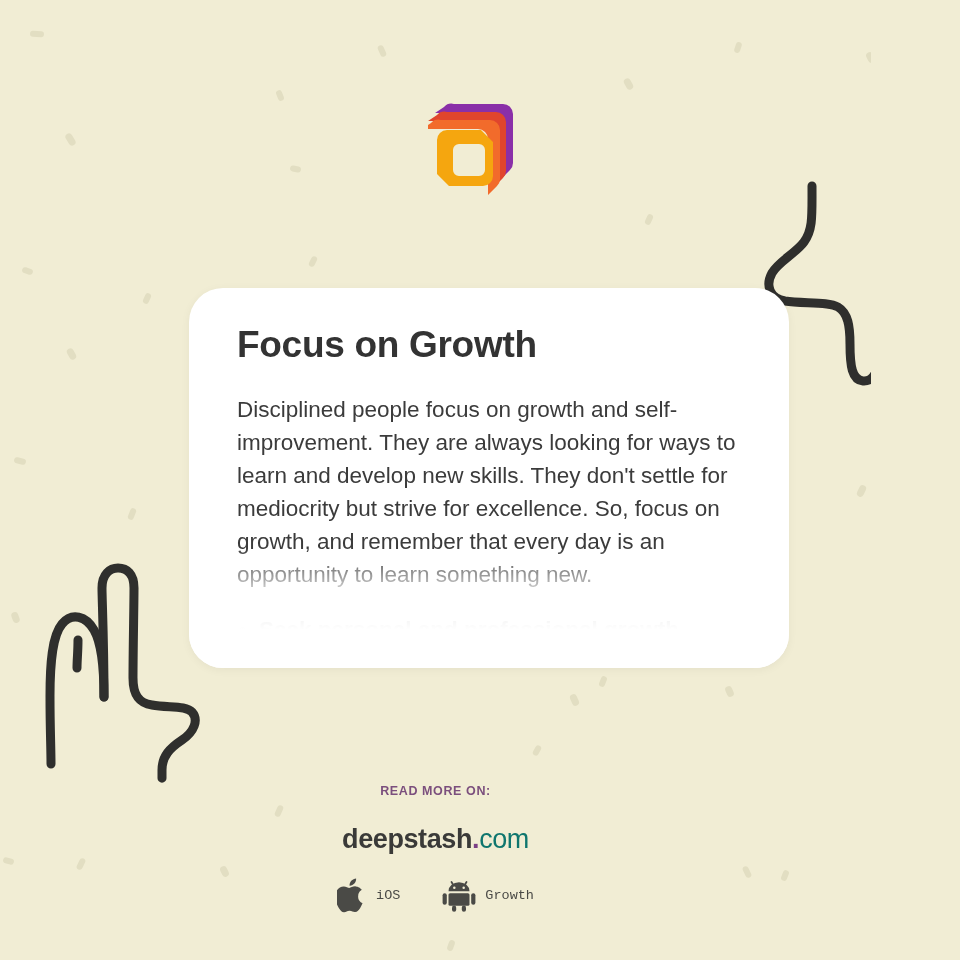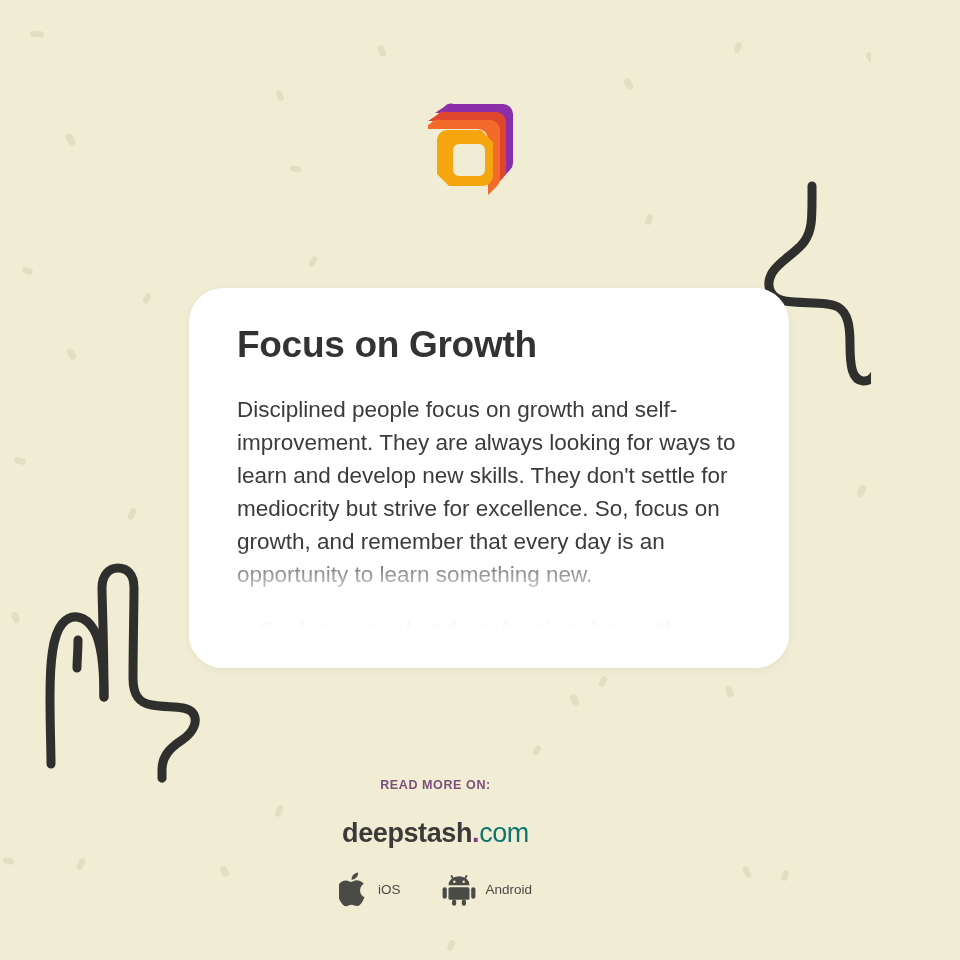--- a/index.html
+++ b/index.html
@@ -129,21 +129,21 @@
     left: 0;
     right: 0;
     top: 766px;
     text-align: center;
   }
   #read-more-label {
     font-size: 12.5px;
     font-weight: bold;
     letter-spacing: 0.6px;
     color: #7b4f7d;
-    margin: 12px;
+    margin: 18px;
   }
   #site-wordmark {
     margin: 26px 0 0 0;
     font-size: 27px;
     color: #3a3a38;
     letter-spacing: -0.4px;
   }
   #site-name { font-weight: bold; }
   #site-dot { color: #7b3f86; font-weight: bold; }
   #site-tld { font-weight: normal; color: #0f766e; }
@@ -157,20 +157,21 @@
   }
   .store-badge {
     display: flex;
     align-items: center;
     gap: 9px;
   }
   .store-badge svg { display: block; }
   .store-label {
     font-size: 13.5px;
     color: #4a4a46;
+    font-family: Liberation Mono, monospace;
   }
 </style>
 </head>
 <body>
 
 <div id="stage">
 
   <div id="speck-layer">
       <div class="speck" style="left: 30px; top: 31px; width: 14px; height: 6px; transform: rotate(2deg); background: rgb(226, 222, 194);"></div>
       <div class="speck" style="left: 67px; top: 133px; width: 7px; height: 13px; transform: rotate(-32deg); background: rgb(226, 222, 194);"></div>
@@ -299,19 +300,19 @@
 
             <rect x="6.5" y="15.2" width="21" height="12.6" rx="1.6" fill="#4a4a46"></rect>
 
             <rect x="0.6" y="15.2" width="4.2" height="11.6" rx="2.1" fill="#4a4a46"></rect>
             <rect x="29.2" y="15.2" width="4.2" height="11.6" rx="2.1" fill="#4a4a46"></rect>
 
             <rect x="10" y="27.6" width="4.2" height="6.2" rx="2.1" fill="#4a4a46"></rect>
             <rect x="19.8" y="27.6" width="4.2" height="6.2" rx="2.1" fill="#4a4a46"></rect>
           </svg>
         </span>
-        <span class="store-label">Android</span>
+        <span class="store-label">Growth</span>
       </div>
 
     </div>
   </div>
 
 </div>
 
 </body></html>

